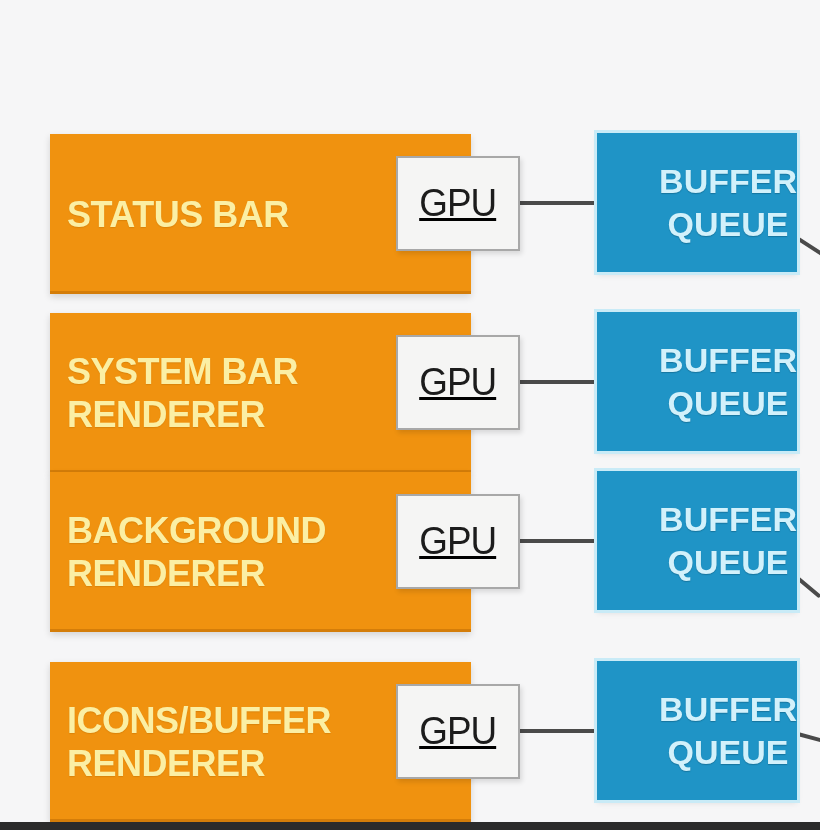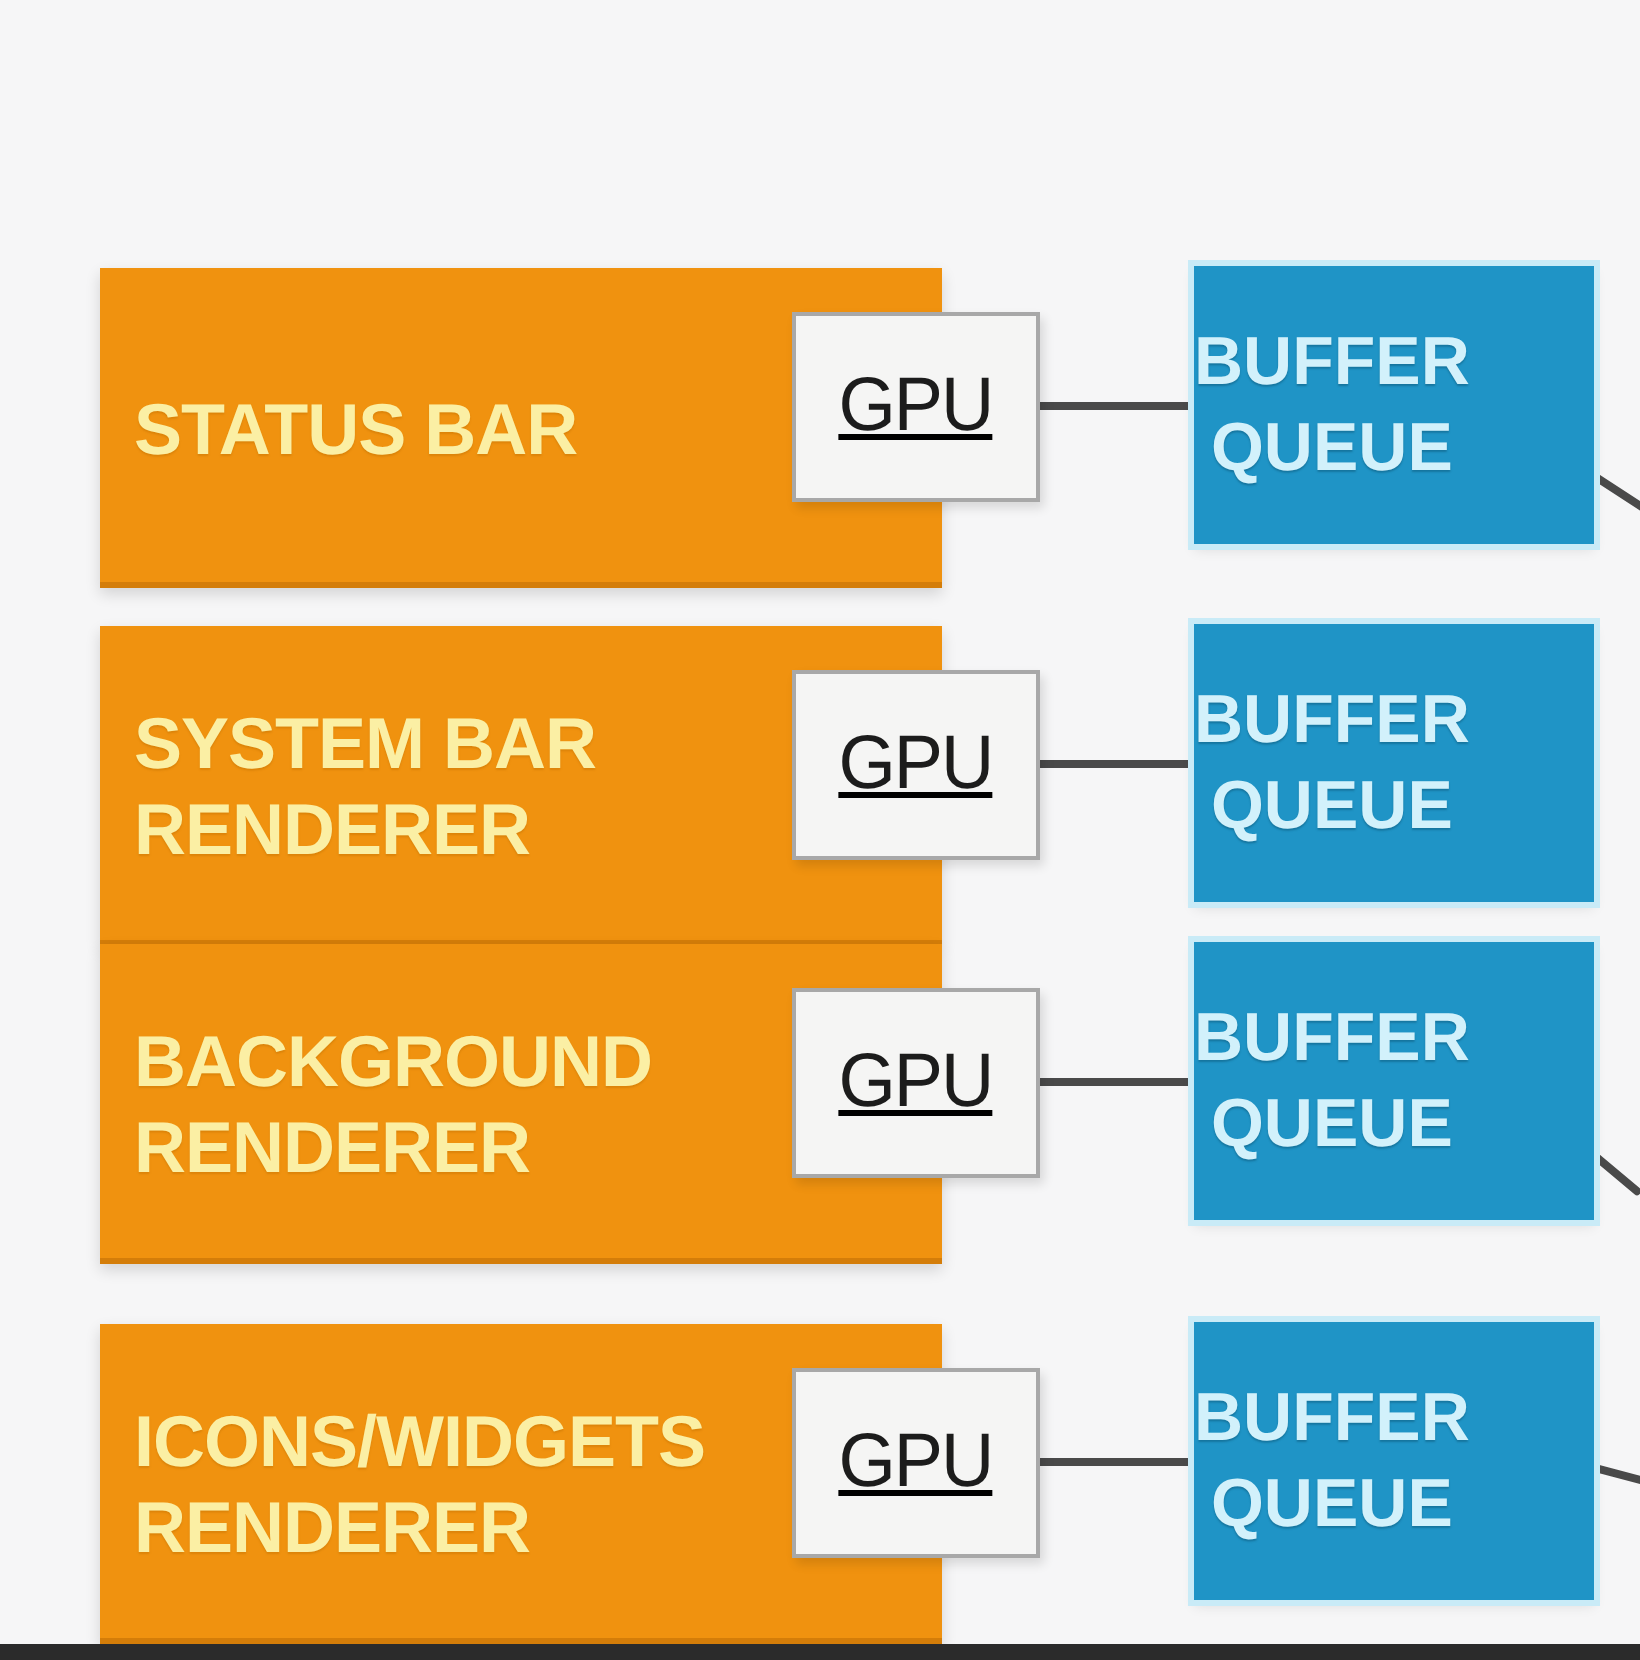--- a/index.html
+++ b/index.html
@@ -32,21 +32,21 @@
   }
   .gpu-label{font-size:38px;color:var(--gpu-text);letter-spacing:-1px;transform:scaleX(0.97);}
   .connector{
     position:absolute;left:518px;top:68px;width:82px;height:4px;
     background:var(--line);z-index:0;border-radius:2px;
   }
   .queue-box{
     position:absolute;left:597px;top:0px;width:200px;height:139px;
     background:var(--blue);
     box-shadow:0 0 0 3px var(--blue-halo), 0 3px 6px rgba(0,0,0,0.10);
-    display:flex;align-items:center;justify-content:flex-start;text-align:center;z-index:1;
+    display:flex;align-items:center;justify-content:flex-end;text-align:center;z-index:1;
   }
   .queue-label{
     font-size:34px;font-weight:bold;line-height:43px;letter-spacing:0px;
     color:var(--blue-text);white-space:pre-line;
     text-shadow:0 1px 1px rgba(10,80,110,0.45);
   }
   .exit-line{
     position:absolute;left:794px;height:4px;background:var(--line);
     border-radius:2px;transform-origin:left center;z-index:0;
   }
@@ -107,21 +107,21 @@
       <span class="gpu-label">GPU</span>
     </div>
     <div class="queue-box">
       <span class="queue-label">BUFFER
 QUEUE</span>
     </div>
   </div>
 
   <div class="row" style="top:661px">
     <div class="src-box">
-      <span class="src-label">ICONS/WIDGETS
+      <span class="src-label">ICONS/BUFFER
 RENDERER</span>
     </div>
     <div class="connector"></div>
     <div class="gpu-box">
       <span class="gpu-label">GPU</span>
     </div>
     <div class="queue-box">
       <span class="queue-label">BUFFER
 QUEUE</span>
     </div>

